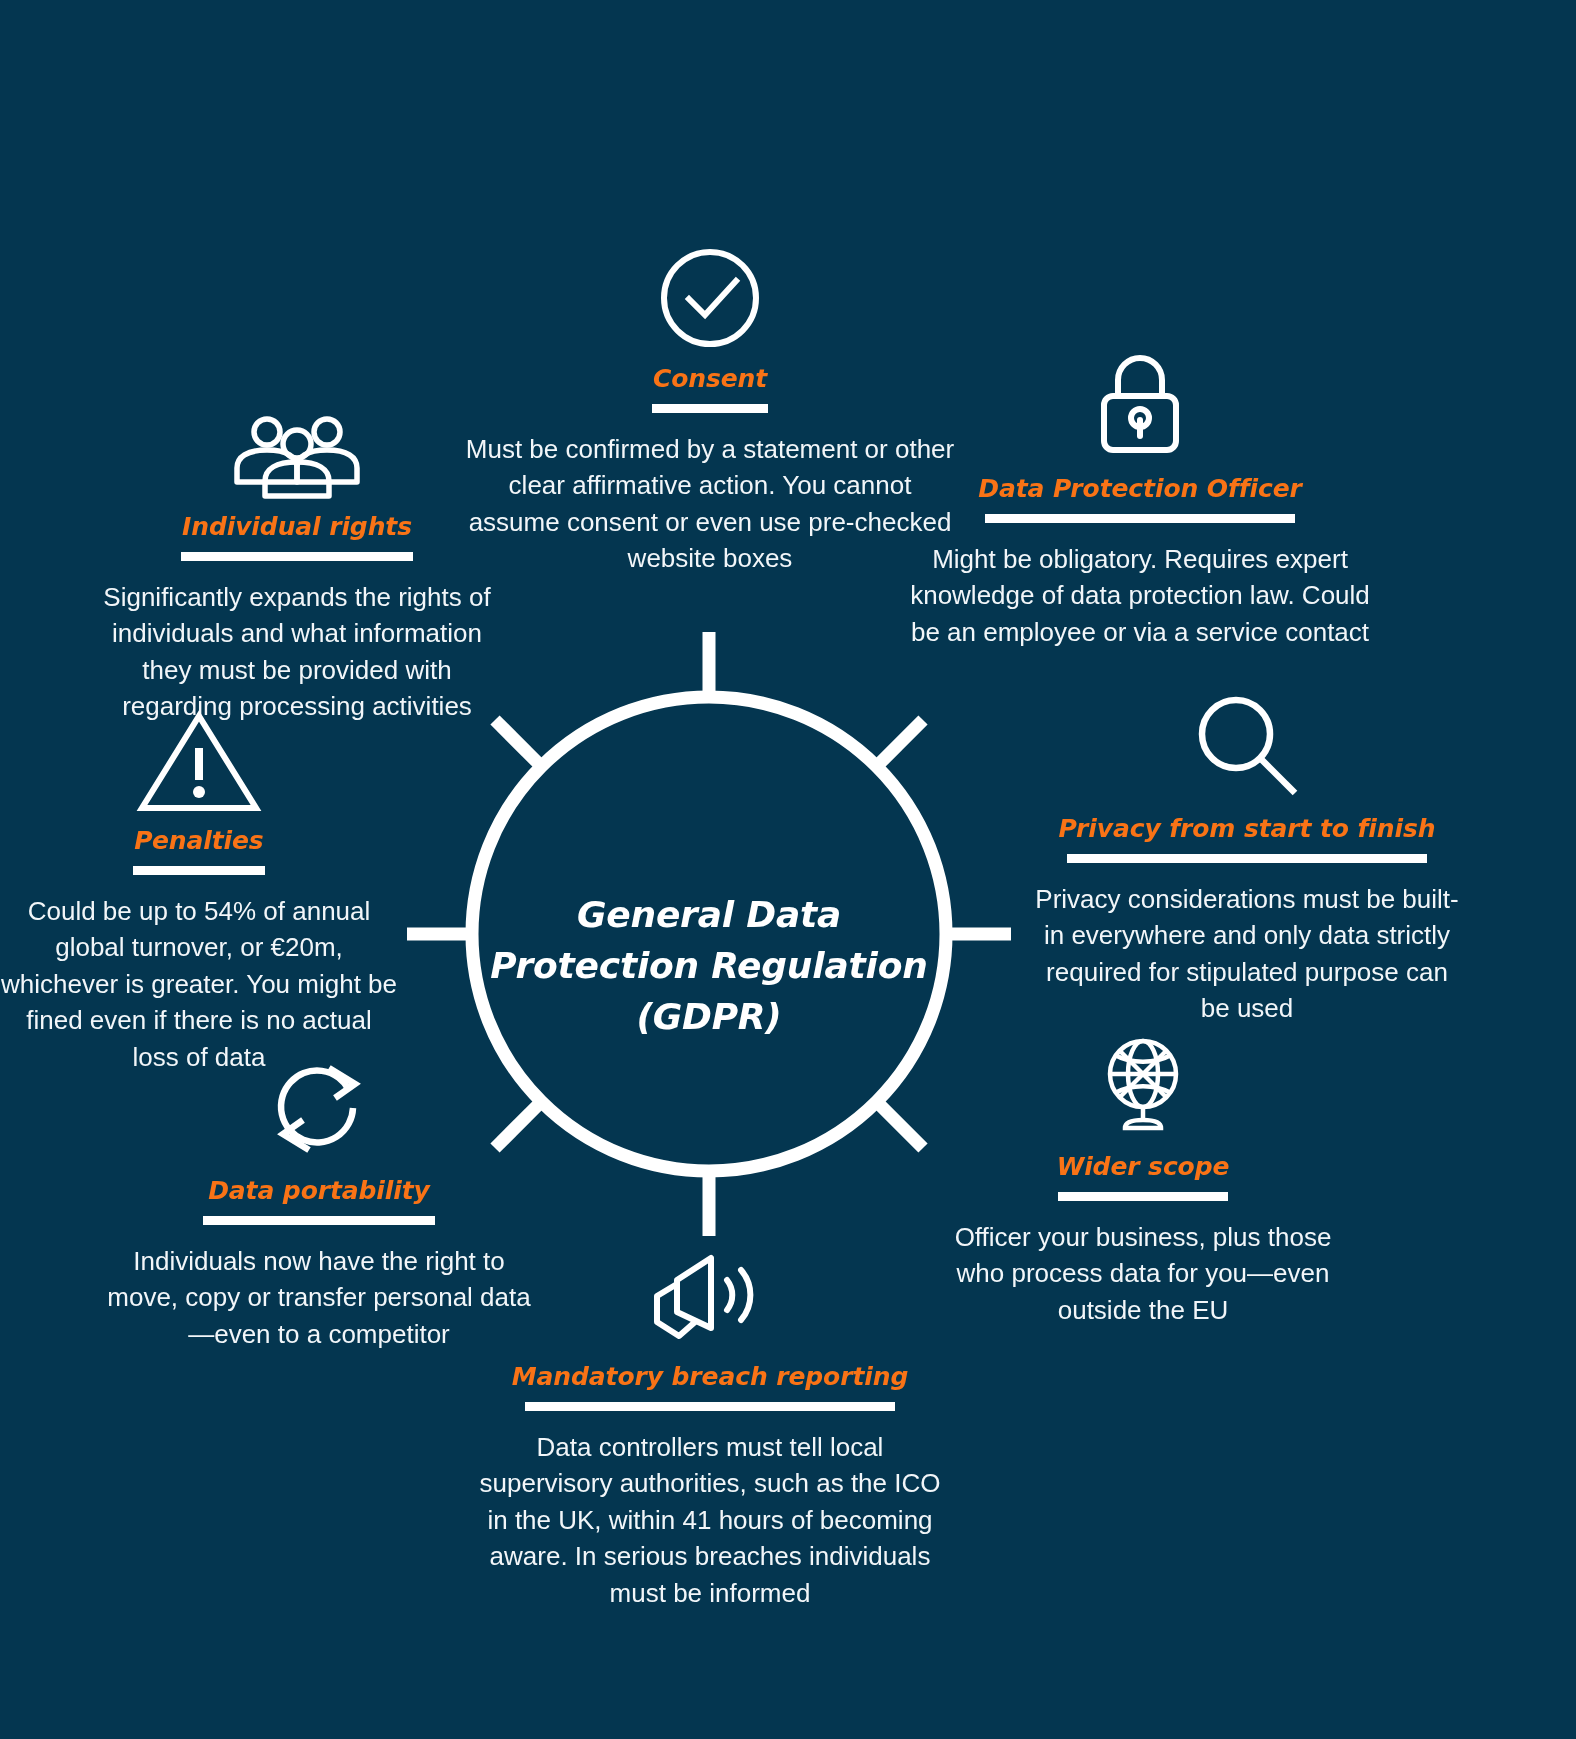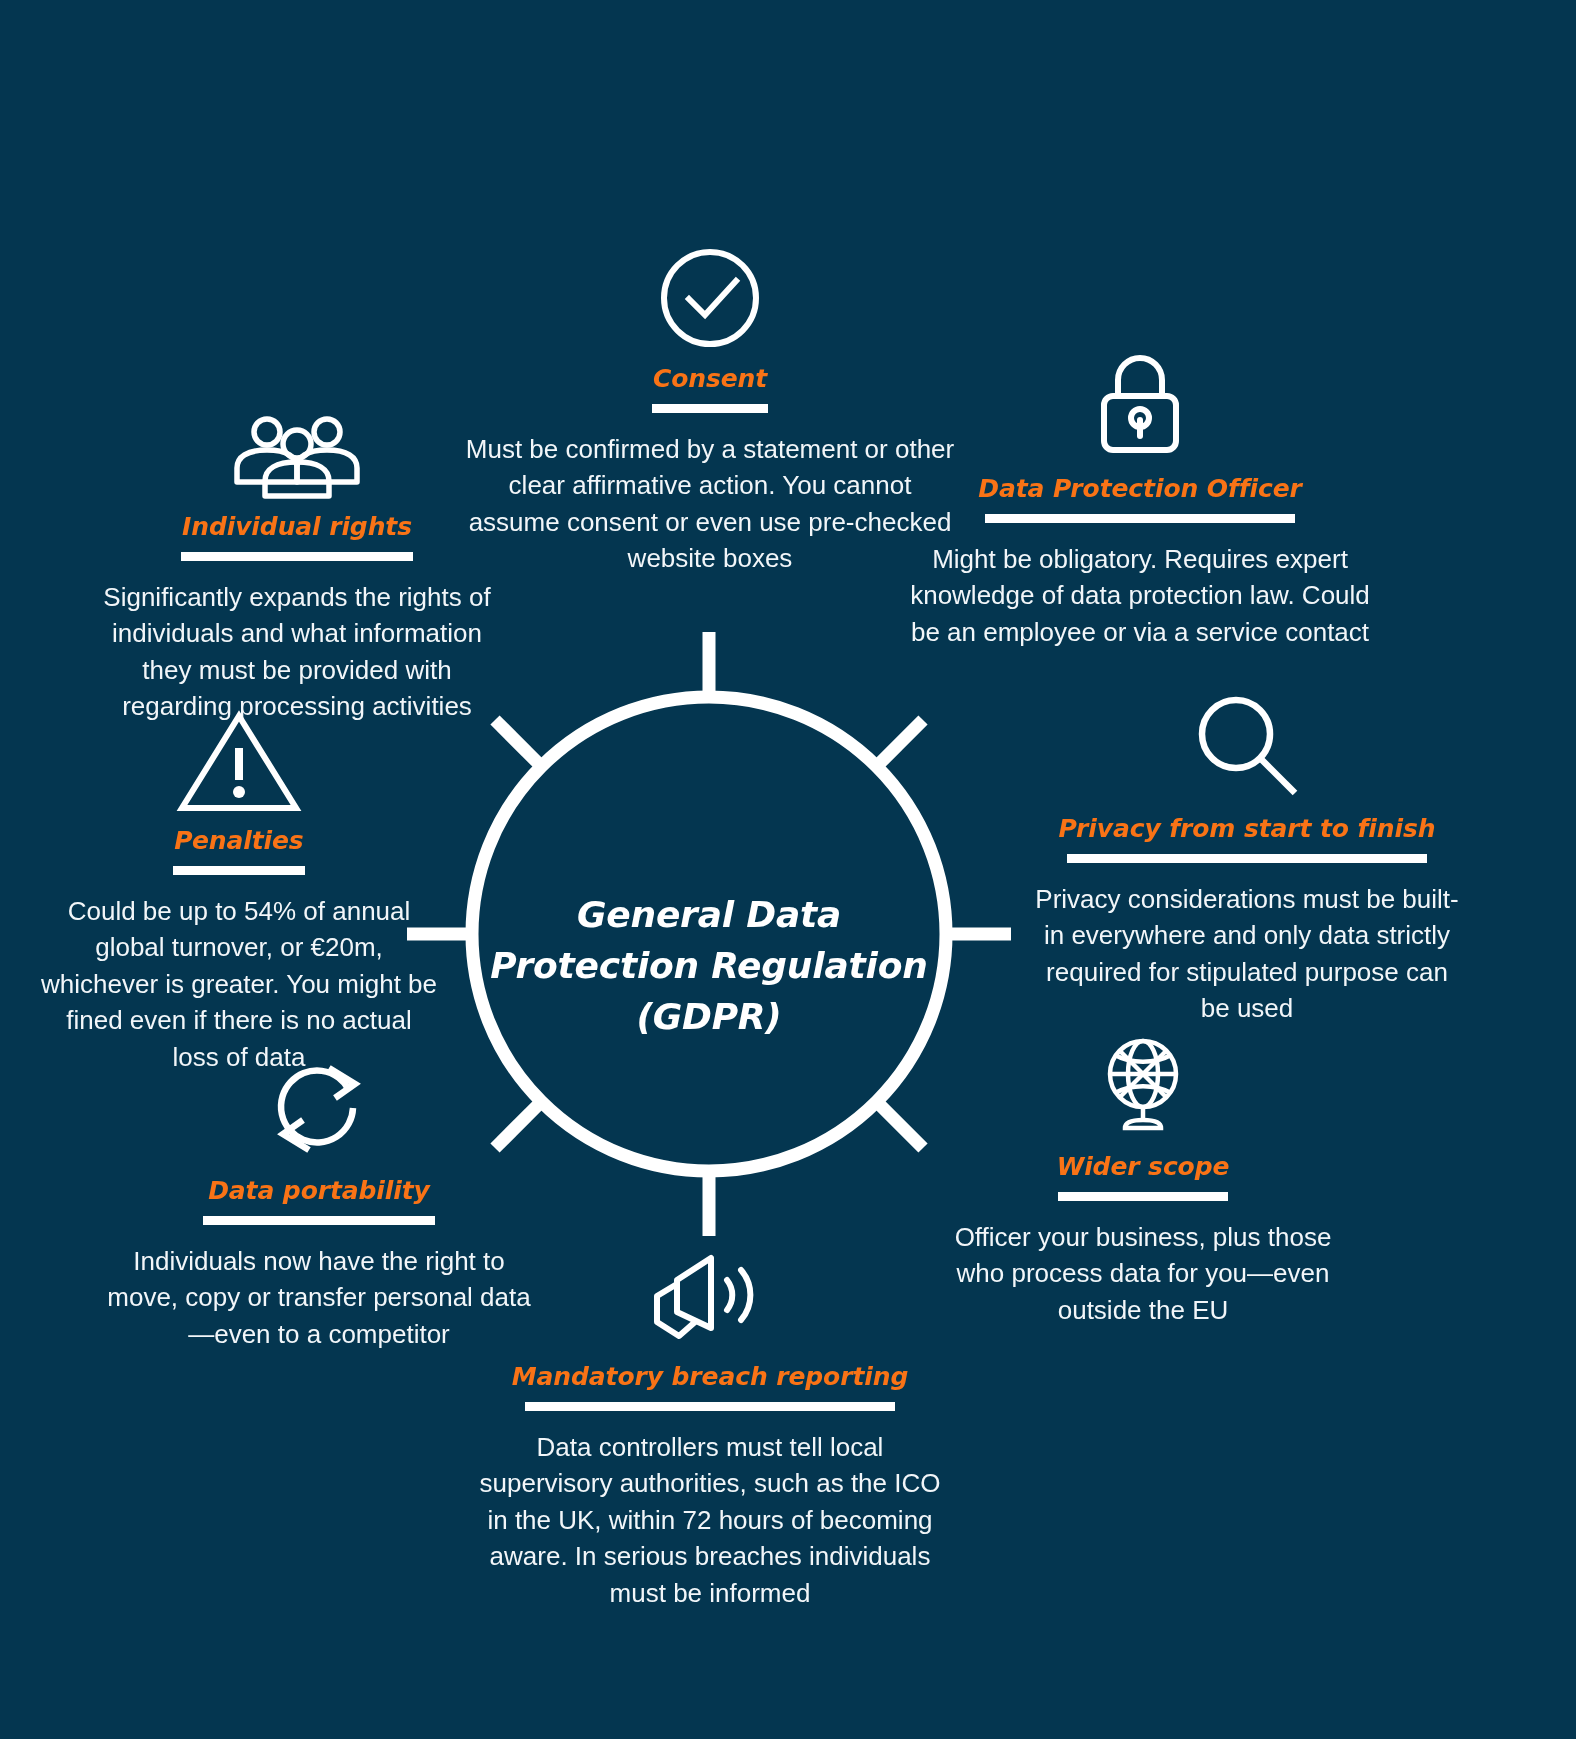--- a/index.html
+++ b/index.html
@@ -59,21 +59,21 @@
   
   #n-consent   {left:465px; top:240px; width:490px;}
   #n-consent   .rule{width:116px;}
 
   #n-rights    {left:88px;  top:388px; width:418px;}
   #n-rights    .rule{width:232px;}
 
   #n-dpo       {left:905px; top:350px; width:470px;}
   #n-dpo       .rule{width:310px;}
 
-  #n-penalties {left:0px;   top:702px; width:398px;padding-left:40px;}
+  #n-penalties {left:0px;   top:702px; width:398px;}
   #n-penalties .rule{width:132px;}
 
   #n-privacy   {left:1032px;top:690px; width:430px;}
   #n-privacy   .rule{width:360px;}
 
   #n-portability{left:104px; top:1052px;width:430px;}
   #n-portability .rule{width:232px;}
 
   #n-scope     {left:928px; top:1028px;width:430px;}
   #n-scope     .rule{width:170px;}
@@ -231,16 +231,16 @@
         <g fill="none" stroke="#fff" stroke-width="6" stroke-linejoin="round">
           <path d="M60 8 L60 78 L26 62 L26 30 Z"></path>
           <path d="M26 34 L6 46 L6 72 L28 86 L44 72"></path>
           <path d="M76 30a24 24 0 0 1 0 30" stroke-linecap="round"></path>
           <path d="M90 20a38 38 0 0 1 0 50" stroke-linecap="round"></path>
         </g>
       </svg>
     </div>
     <div class="node-title">Mandatory breach reporting</div>
     <div class="rule"></div>
-    <div class="node-body">Data controllers must tell local supervisory authorities, such as the ICO in the UK, within 72 hours of becoming aware. In serious breaches individuals must be informed</div>
+    <div class="node-body">Data controllers must tell local supervisory authorities, such as the ICO in the UK, within 41 hours of becoming aware. In serious breaches individuals must be informed</div>
   </div>
 
 </div>
 
 </body></html>

